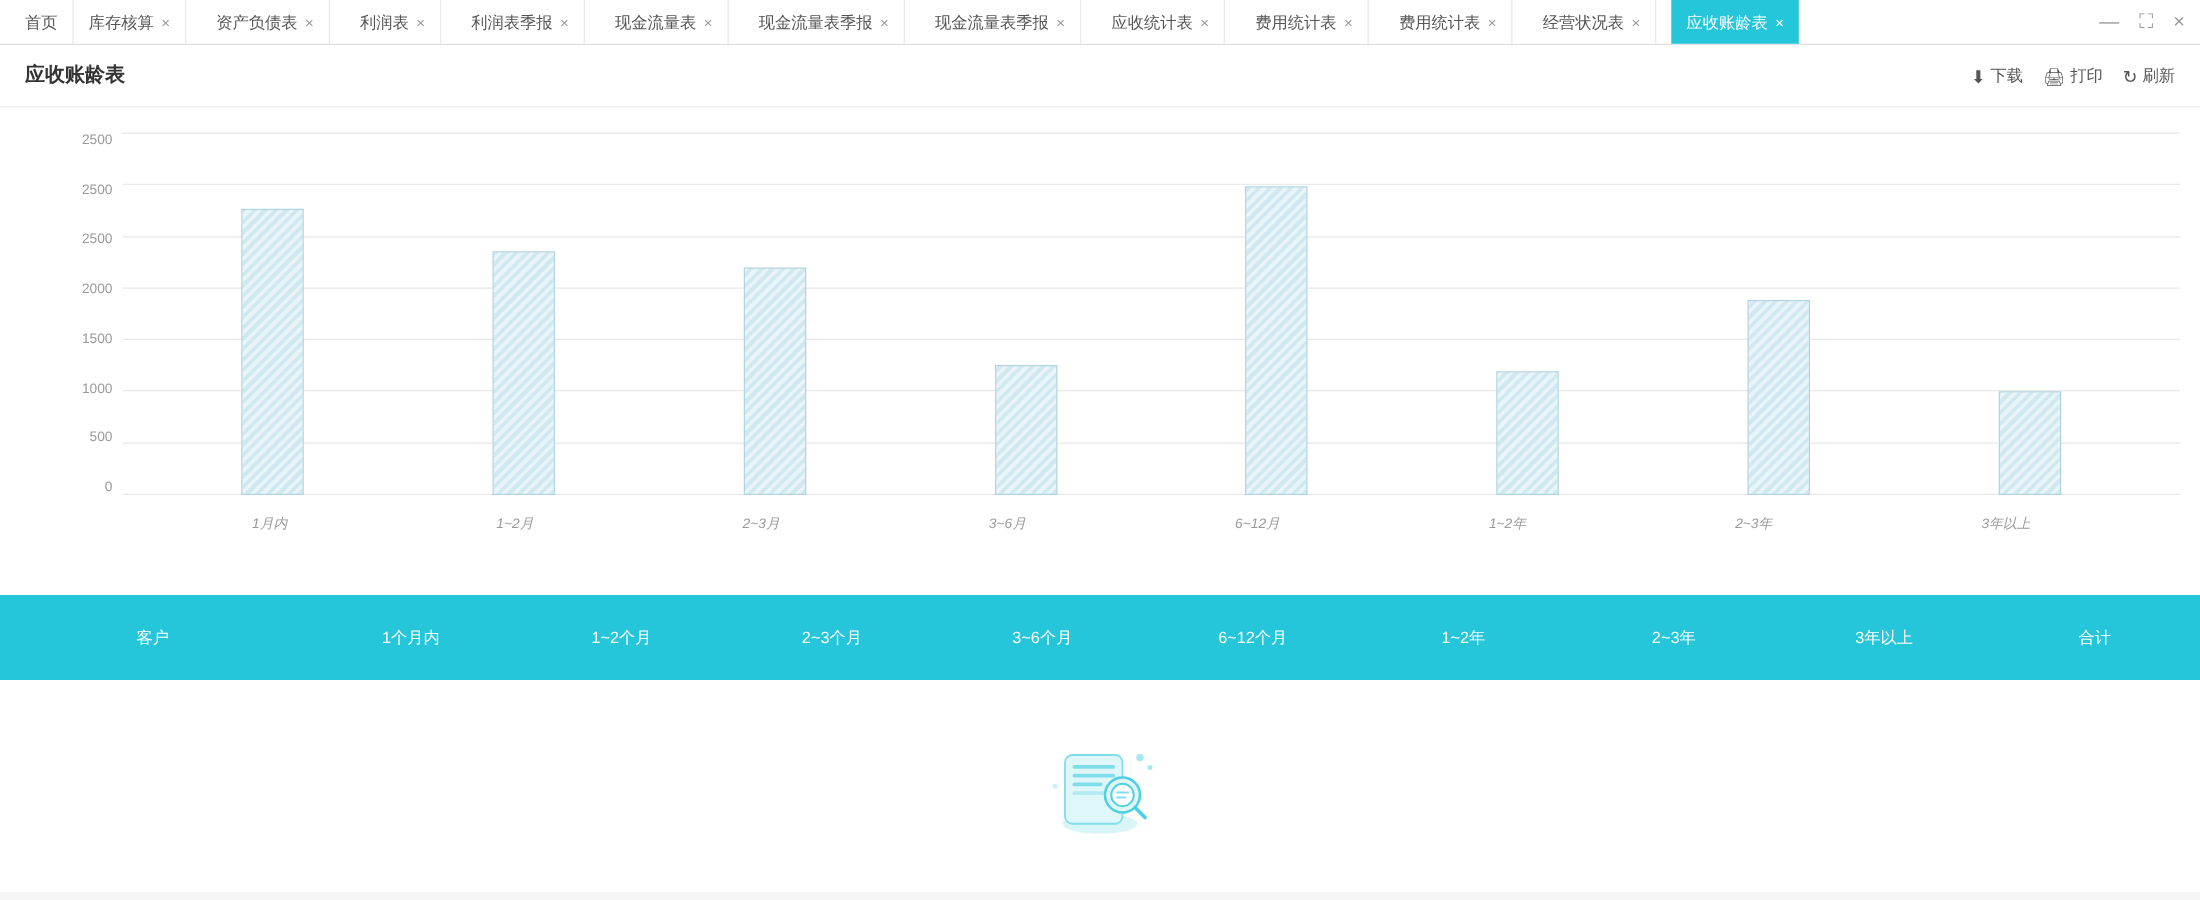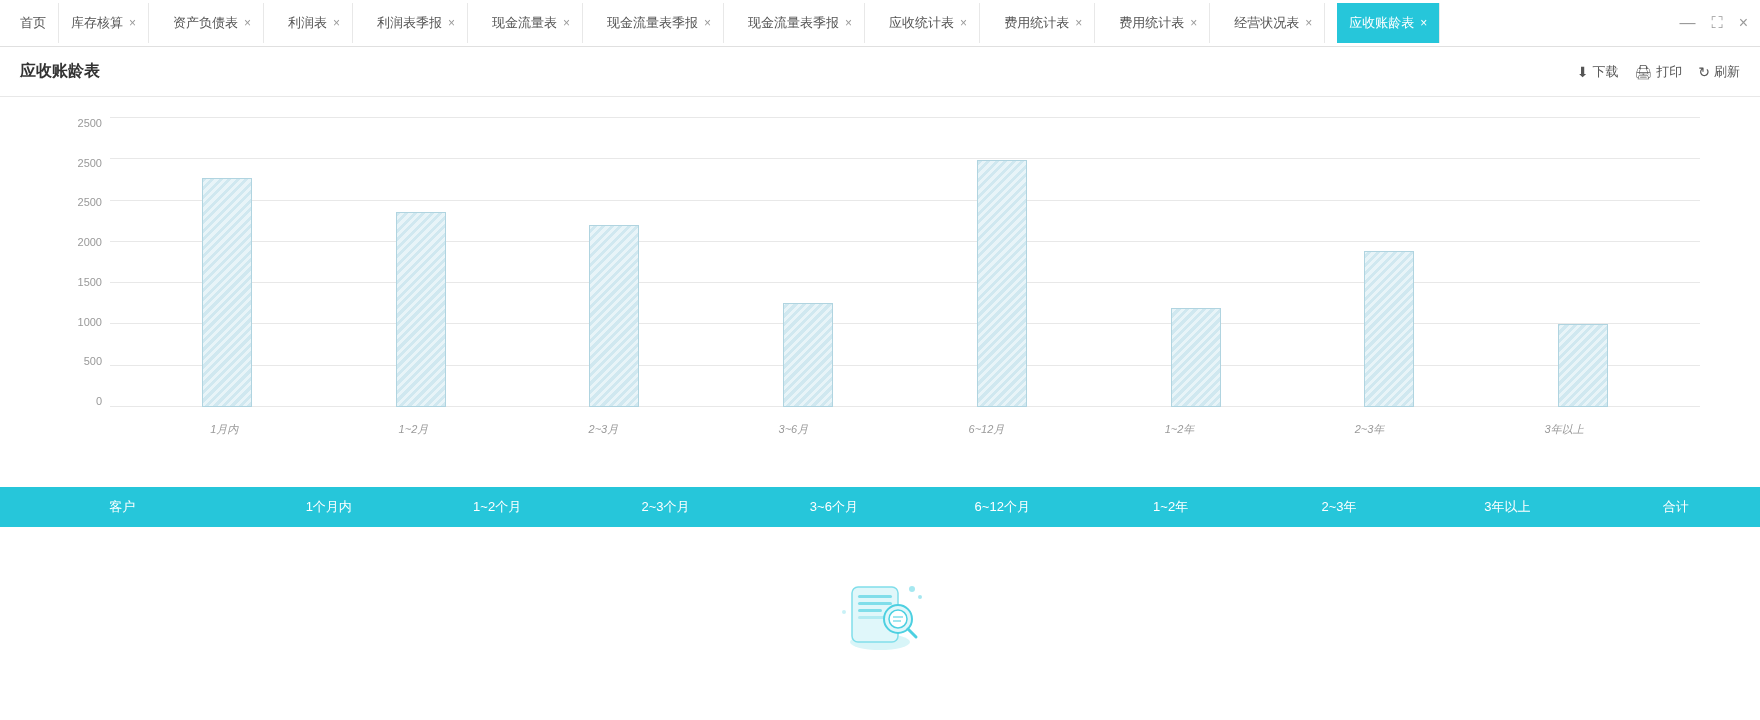--- a/index.html
+++ b/index.html
@@ -4,21 +4,21 @@
   <style>
     * { margin: 0; padding: 0; box-sizing: border-box; }
     body { font-family: "Microsoft YaHei", Arial, sans-serif; font-size: 13px; background: #f5f5f5; color: #333; overflow: hidden; }
 
     
     .tab-bar {
       display: flex;
       align-items: center;
       background: #fff;
       border-bottom: 1px solid #e0e0e0;
-      height: 47px;
+      height: 36px;
       padding: 0 8px;
       overflow: hidden;
       white-space: nowrap;
       position: relative;
     }
     .tab-item {
       display: inline-flex;
       align-items: center;
       padding: 0 12px;
       height: 40px;
@@ -95,23 +95,24 @@
     
     .main-content {
       background: #fff;
       margin: 0;
       height: calc(720px - 40px - 52px);
       overflow-y: auto;
     }
 
     
     .chart-area {
-      padding: 20px 60px 10px;
+      padding: 20px 16px 10px;
       height: 390px;
       position: relative;
+      margin-left: 32px;
     }
 
     .chart-container {
       position: relative;
       width: 100%;
       height: 320px;
     }
 
     
     .y-axis {
@@ -199,21 +200,21 @@
       font-size: 11px;
       color: #999;
       text-align: center;
     }
 
     
     .table-header {
       display: flex;
       background: #26c6da;
       color: #fff;
-      height: 40px;
+      height: 68px;
       align-items: center;
     }
     .th-cell {
       flex: 1;
       text-align: center;
       font-size: 13px;
       font-weight: normal;
       padding: 0 8px;
     }
     .th-cell:first-child {

